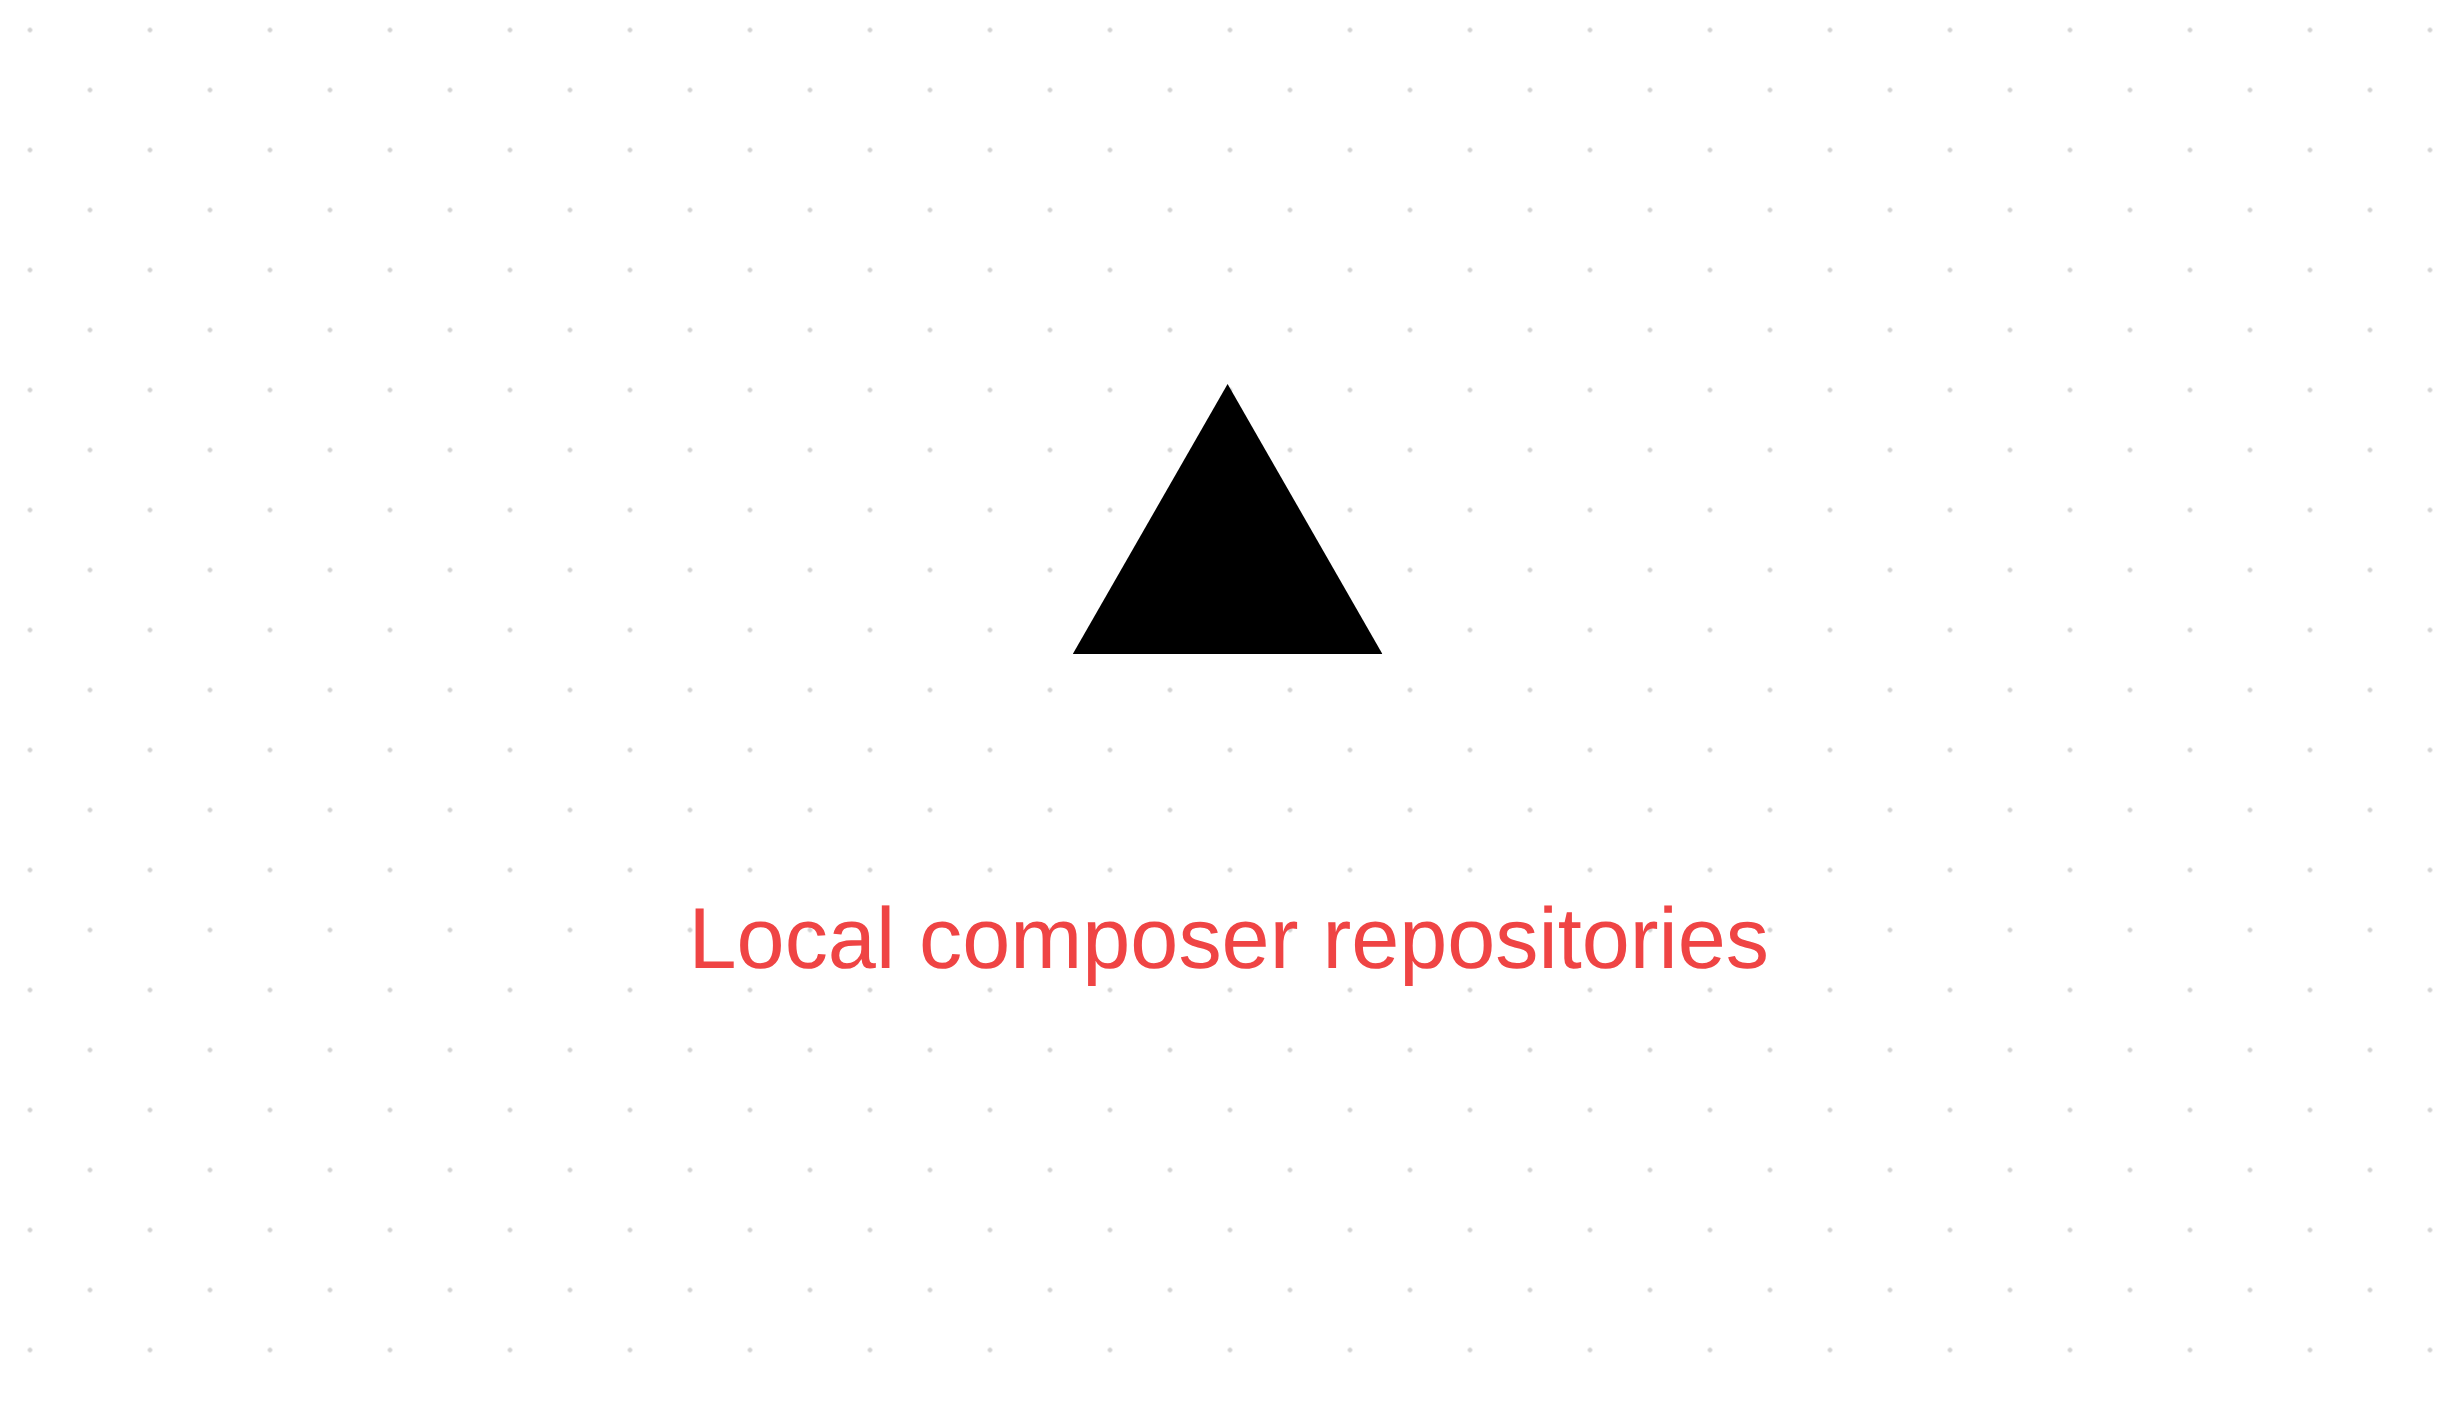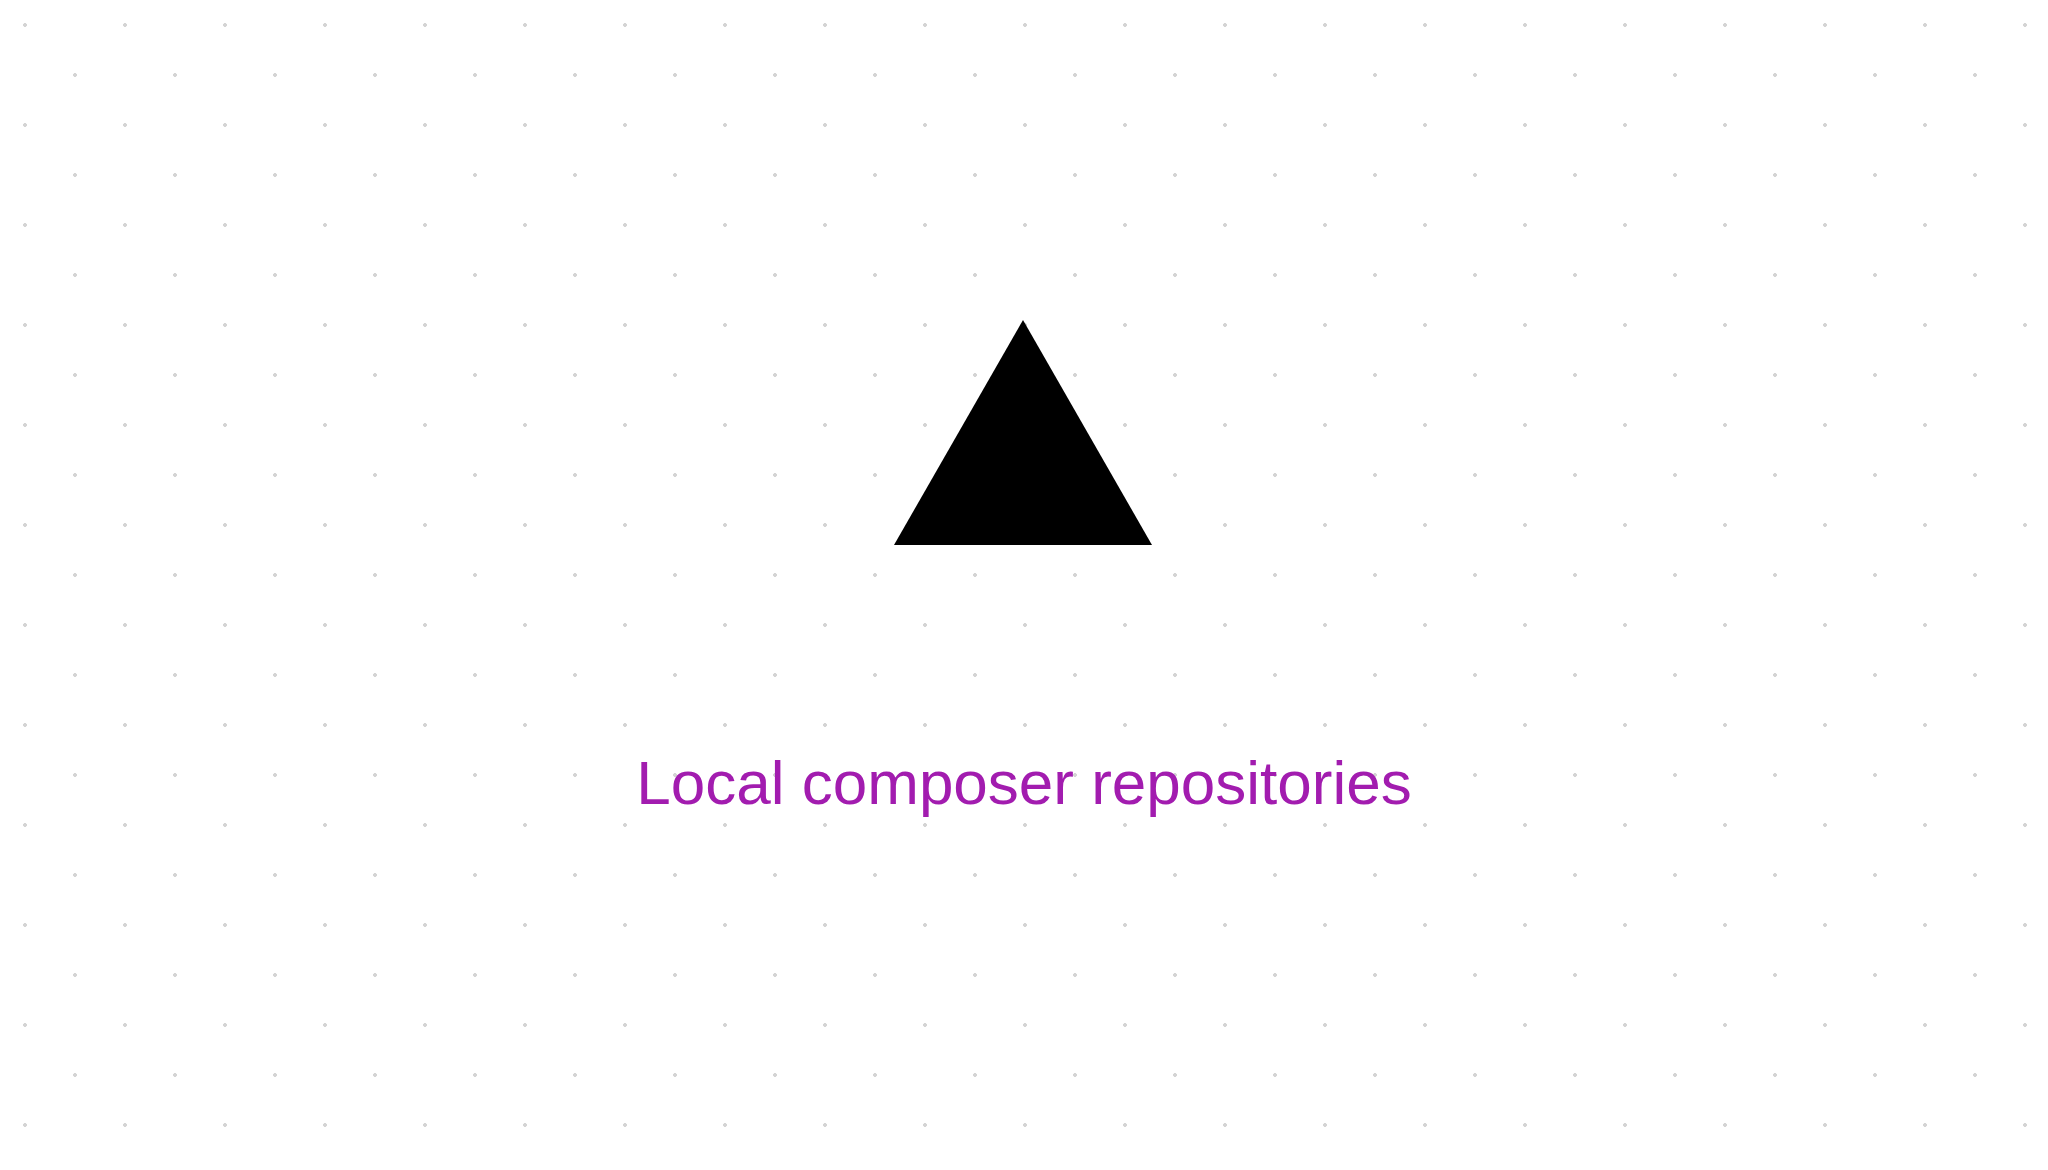--- a/index.html
+++ b/index.html
@@ -18,23 +18,23 @@
     position: absolute;
     left: 894px; top: 320px;
     width: 258px; height: 225px;
   }
   .logo svg { display: block; width: 100%; height: 100%; }
   .title {
     position: absolute;
     left: 0; right: 0;
     top: 728px;
     text-align: center;
-    font-size: 62px;
+    font-size: 72px;
     line-height: 110px;
-    color: #a21caf;
+    color: #ef4444;
     letter-spacing: 0px;
   }
 </style>
 </head>
 <body>
 
 <div class="logo">
   <svg viewBox="0 0 258 225" xmlns="http://www.w3.org/2000/svg">
     <polygon points="129,0 258,225 0,225" fill="#000000"></polygon>
   </svg>

